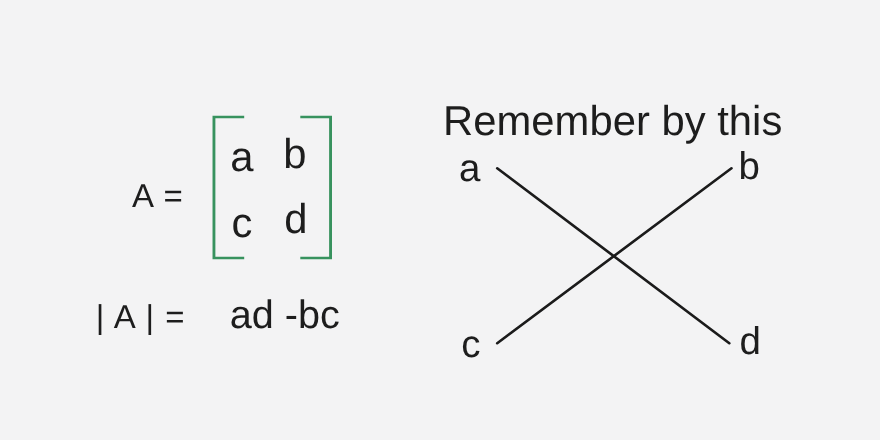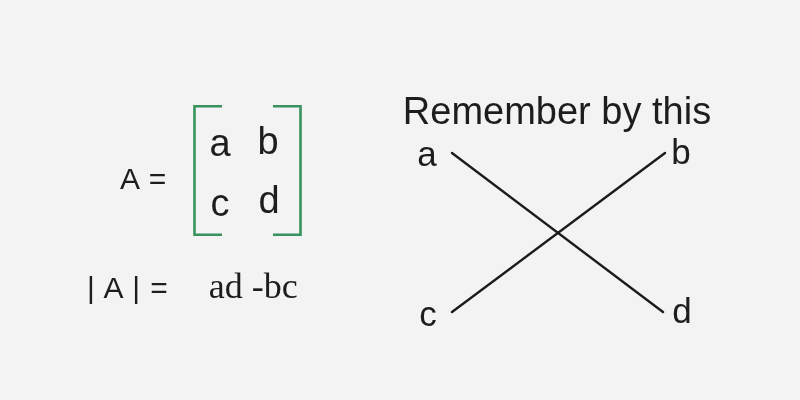--- a/index.html
+++ b/index.html
@@ -50,21 +50,20 @@
     gap: 40px;
   }
   .det-label {
     font-size: 30px;
     letter-spacing: 1px;
     line-height: 1;
   }
   .det-value {
     font-size: 36px;
     line-height: 1;
-    font-family: Liberation Serif, serif;
   }
   .mnemonic-title {
     left: 557px;
     top: 62px;
     transform: translateX(-50%);
     font-size: 38px;
     margin-top: 30px;
   }
   .cross-svg {
     left: 444px;

